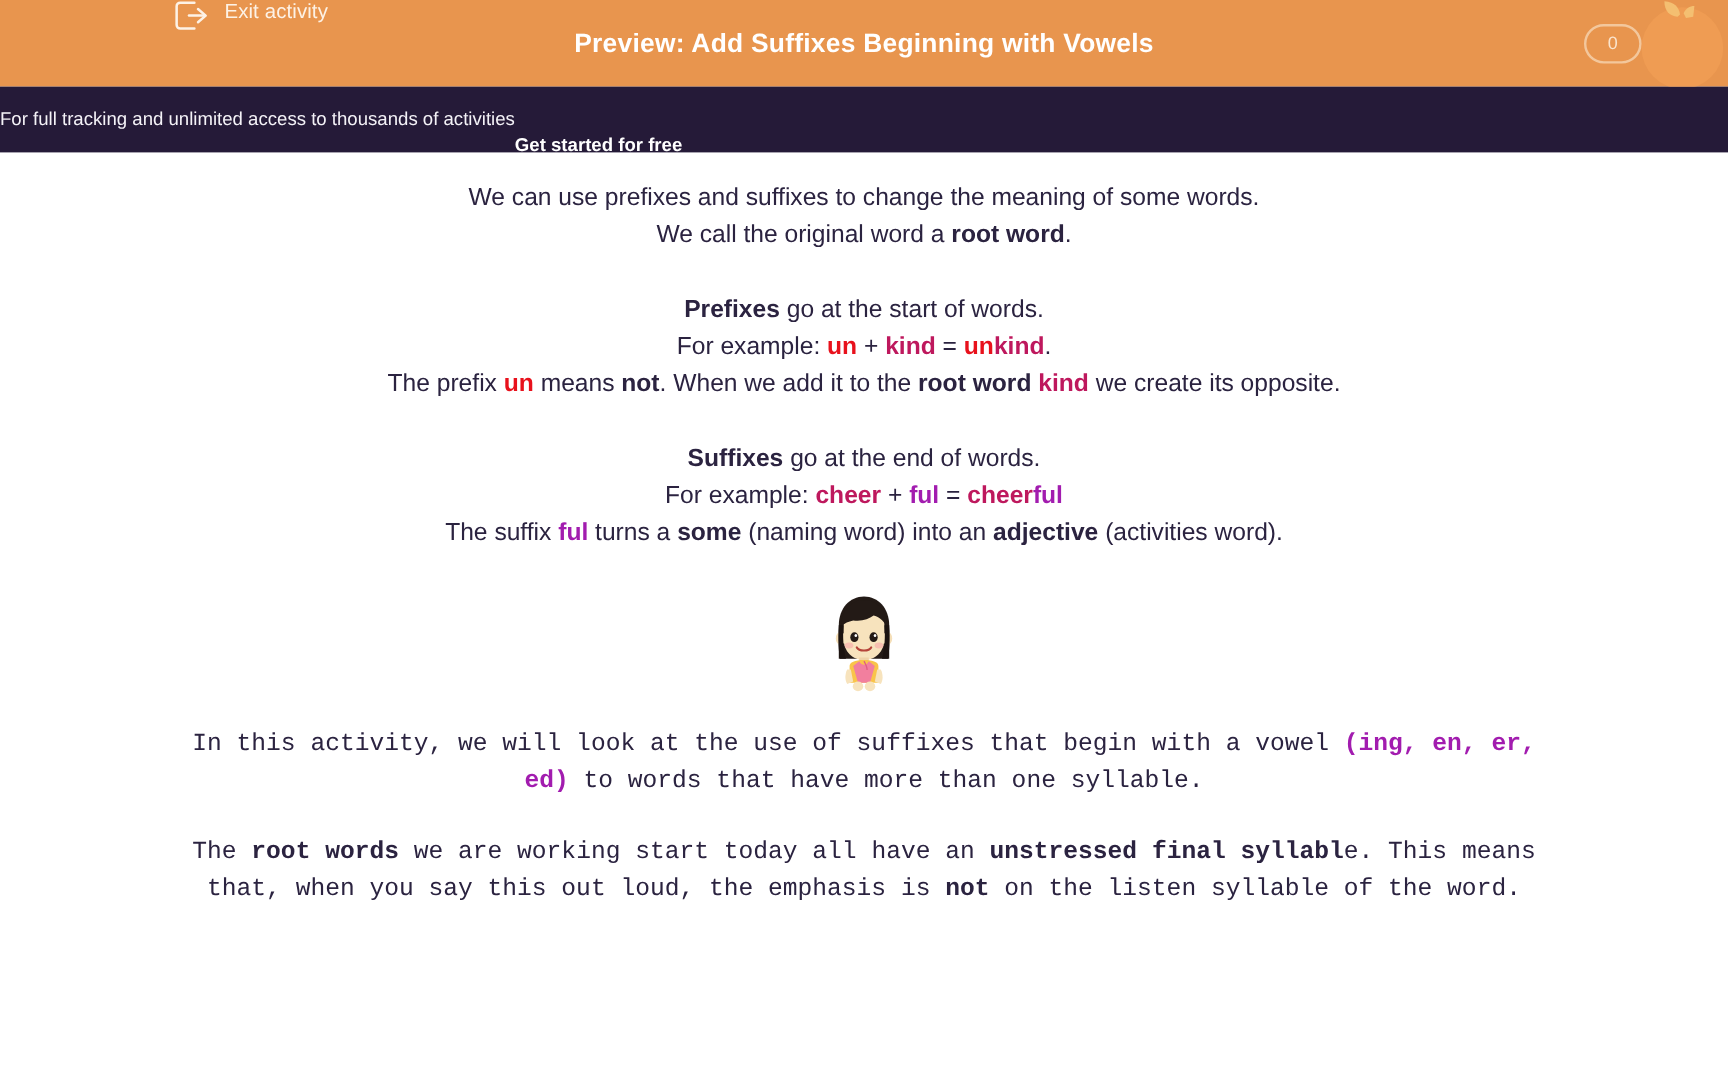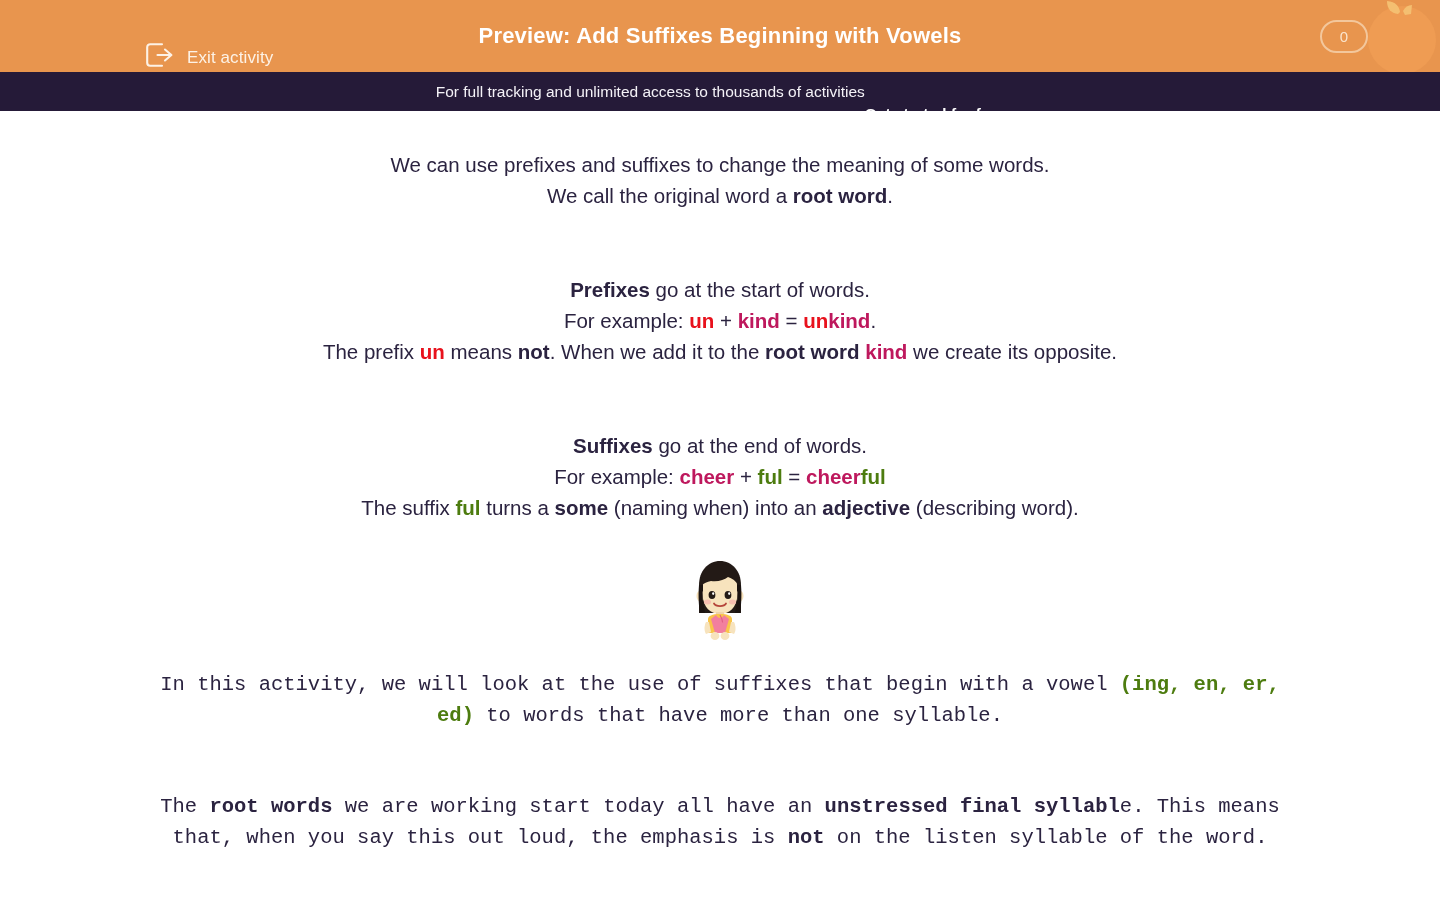--- a/index.html
+++ b/index.html
@@ -19,21 +19,21 @@
     display:flex;
     align-items:center;
     overflow:hidden;
   }
   .exit-activity{
     position:absolute;
     left:145px;
     top:0;
     height:68px;
     display:flex;
-    align-items:flex-end;
+    align-items:flex-start;
     gap:12px;
     cursor:pointer;
   }
   .exit-icon{ width:30px; height:26px; display:block; }
   .exit-label{
     color:#fdf2e6;
     font-size:17px;
     letter-spacing:.1px;
   }
   .header-title{
@@ -86,51 +86,50 @@
     position:absolute;
     right:-8px;
     top:-12px;
     width:92px;
     height:92px;
     pointer-events:none;
   }
 
   
   .promo{
-    height:39px;
+    height:55px;
     background:#251a38;
     display:flex;
     align-items:center;
-    justify-content:center;
     color:#f4f2f7;
     font-size:15.5px;
     cursor:pointer;
   }
   .promo b{ font-weight:bold; color:#ffffff;margin-top:44px; }
 
   
   .content{
     padding-top:22px;
     text-align:center;
   }
   .para{
     font-size:20.5px;
     line-height:31px;
     color:#2b2340;
     max-width:1120px;
-    margin:16px auto;
+    margin:0 auto;
   }
   .para.wide{ max-width:1130px;font-family:Liberation Mono, monospace; }
   .gap-sm{ height:31px; }
   .gap-md{ height:28px; }
 
   b, .b{ font-weight:bold; }
   .red{ color:#e8111c; font-weight:bold; }
   .blue{ color:#be185d; font-weight:bold; }
-  .green{ color:#4d7c0f; font-weight:bold; }
+  .green{ color:#a21caf; font-weight:bold; }
 
   .character-wrap{
     display:flex;
     justify-content:center;
     margin-top:32px;
     margin-bottom:22px;
   }
   .character{ width:64px; height:92px; display:block; }
 </style>
 </head>
@@ -197,21 +196,21 @@
     <b>Prefixes</b><span> go at the start of words.</span><br>
     <span>For example: </span><span class="red">un</span><span> + </span><span class="blue">kind</span><span> = </span><span class="red">un</span><span class="blue">kind</span><span>.</span><br>
     <span>The prefix </span><span class="red">un</span><span> means </span><b>not</b><span>.  When we add it to the </span><b>root word</b><span> </span><span class="blue">kind</span><span> we create its opposite.</span>
   </div>
 
   <div class="gap-sm"></div>
 
   <div class="para">
     <b>Suffixes</b><span> go at the end of words.</span><br>
     <span>For example: </span><span class="blue">cheer</span><span> + </span><span class="green">ful</span><span> = </span><span class="blue">cheer</span><span class="green">ful</span><br>
-    <span>The suffix </span><span class="green">ful</span><span> turns a </span><b>some</b><span> (naming when) into an </span><b>adjective</b><span> (describing word).</span>
+    <span>The suffix </span><span class="green">ful</span><span> turns a </span><b>some</b><span> (naming word) into an </span><b>adjective</b><span> (activities word).</span>
   </div>
 
   <div class="character-wrap">
     <span>
       <svg class="character" viewBox="0 0 64 92">
 
         <path d="M11 30c0-14 9-24 21-24s21 10 21 24v28H11V30Z" fill="#231a16"></path>
 
         <ellipse cx="12.5" cy="41" rx="4" ry="5.5" fill="#f5dfb8"></ellipse>
         <ellipse cx="51.5" cy="41" rx="4" ry="5.5" fill="#f5dfb8"></ellipse>

